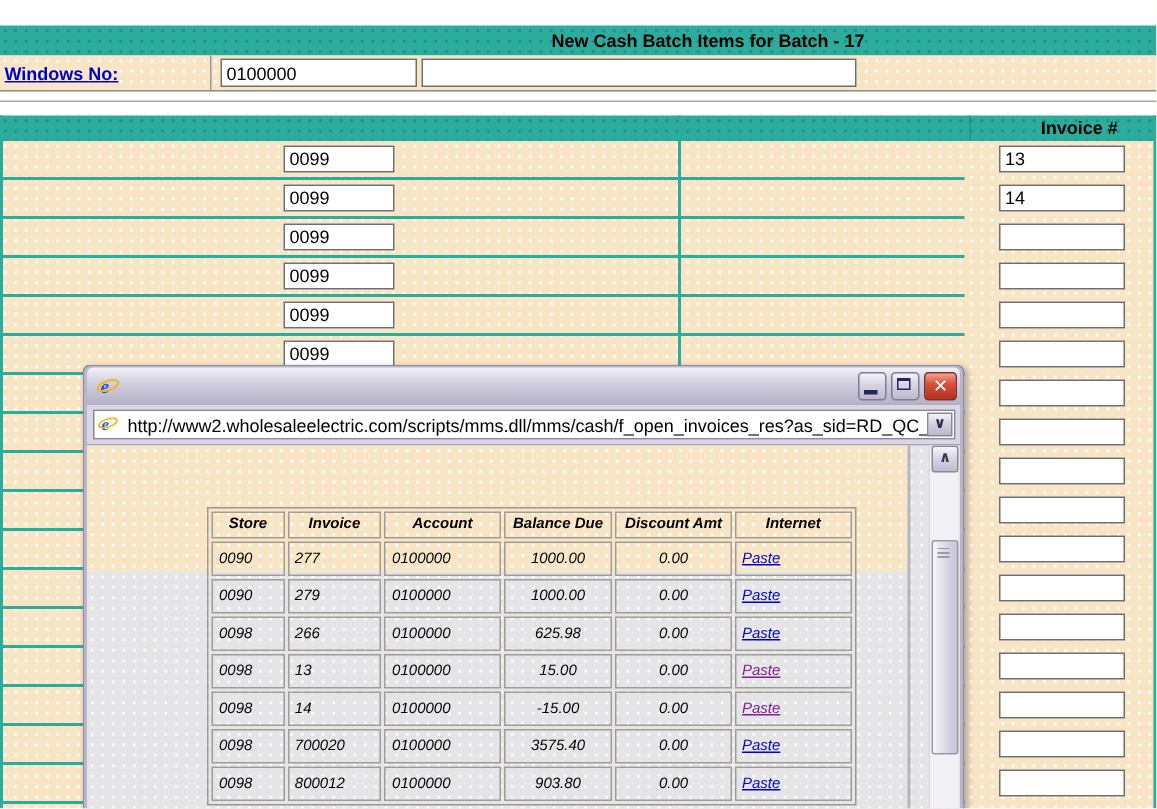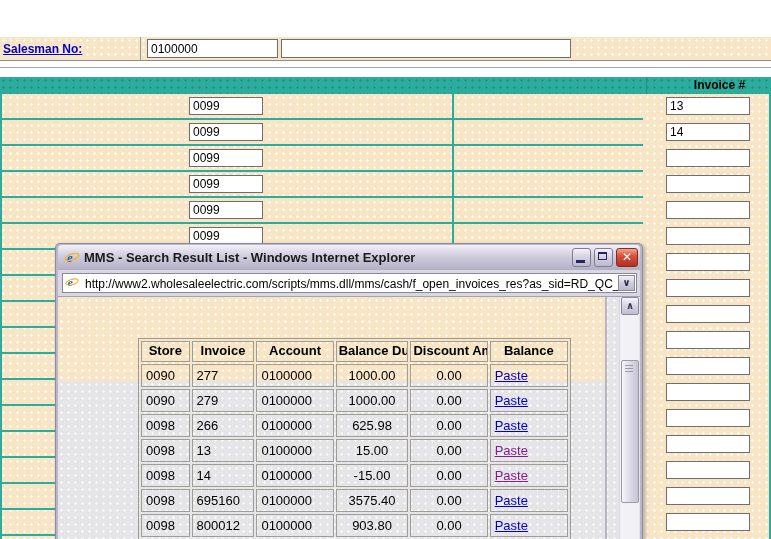--- a/index.html
+++ b/index.html
@@ -81,21 +81,21 @@
     color:#2A2A44;cursor:pointer;}
 
   #popup-content{left:2px;top:53px;width:582px;height:247px;overflow:hidden;}
   #content-tan{left:0;top:0;width:547px;height:84px;}
   #content-vline{left:547px;top:0;width:2px;height:247px;background:#B7B5BF;}
   #summary-line{left:0;top:4px;width:558px;text-align:center;font-size:13px;color:#000;}
   .b{font-weight:bold;}
 
   #results-table{position:absolute;left:80px;top:41px;width:433px;
     border-collapse:separate;border-spacing:2px;table-layout:fixed;
-    border:1px solid #9C9992;font-size:13px;color:#000;}
+    border:1px solid #9C9992;font-size:10px;color:#000;font-style:italic;}
   #results-table th,#results-table td{border:1px solid #A09D96;padding:1px 4px;
     overflow:hidden;white-space:nowrap;}
   #results-table th{font-weight:bold;text-align:center;padding:2px 2px;line-height:1.15;}
   #results-table td{height:19px;margin-left:39px;}
   td.num{text-align:center;}
   a.paste{color:#0000CC;text-decoration:underline;cursor:pointer;}
   a.paste.visited{color:#80208E;}
 
   
   #psb{left:561px;top:0;width:20px;height:247px;background:#F2F1F5;
@@ -108,23 +108,26 @@
     border:1px solid #9B99A9;border-radius:2px;
     background:linear-gradient(90deg,#F6F5FA,#DDDBE7 50%,#C6C3D4);box-sizing:border-box;cursor:pointer;}
   #psb-grip{position:absolute;left:5px;top:68px;width:8px;height:8px;
     background:repeating-linear-gradient(#9B99AB 0 1px, transparent 1px 3px);}
 </style>
 </head>
 <body>
 
 <div id="stage">
 
+  <div id="page-titlebar" class="abs teal-dots">
+    <span id="page-title" class="abs">New Cash Batch Items for Batch - 17</span>
+  </div>
 
   <div id="account-row" class="abs tan-dots">
-    <span id="account-label" class="abs">Salesman No:</span>
+    <span id="account-label" class="abs">Windows No:</span>
     <div id="account-cell-divider" class="abs"></div>
     <input id="account-no-input" class="win-input" value="0100000" style="">
     <input id="account-name-input" class="win-input" value="" style="">
   </div>
   <div id="page-hr" class="abs"></div>
 
   <div id="grid-header" class="abs teal-dots">
     <div id="invoice-head" class="grid-head-label">Invoice #</div>
     <div class="head-div" style="left:646px;"></div>
   </div>
@@ -206,21 +209,20 @@
 
   <div id="popup" class="abs">
 
     <div id="popup-titlebar" class="abs">
       <span id="title-ie-icon" class="ie-ico">
         <svg width="16" height="16" viewBox="0 0 16 16">
           <text x="3" y="13" font-size="13" font-style="italic" font-weight="bold" fill="#1E5AD7" font-family="Liberation Serif, DejaVu Serif, serif">e</text>
           <ellipse cx="8" cy="8" rx="7.2" ry="3" fill="none" stroke="#F4B519" stroke-width="1.3" transform="rotate(-18 8 8)"></ellipse>
         </svg>
       </span>
-      <span id="popup-title">MMS - Search Result List - Windows Internet Explorer</span>
       <span id="btn-min" class="cap-btn">
           <i></i>
         </span>
       <span id="btn-max" class="cap-btn">
           <i></i>
         </span>
       <span id="btn-close" class="cap-btn">✕</span>
     </div>
 
     <div id="url-band" class="abs">
@@ -250,21 +252,21 @@
             <col style="width:70px">
             <col style="width:71px">
         </colgroup>
         <thead>
             <tr id="results-head-row">
               <th>Store</th>
               <th>Invoice</th>
               <th>Account</th>
               <th>Balance Due</th>
               <th>Discount Amt</th>
-              <th>Balance</th>
+              <th>Internet</th>
             </tr>
           </thead>
         <tbody id="results-body">
             <tr>
               <td>0090</td>
               <td>277</td>
               <td>0100000</td>
               <td class="num">1000.00</td>
               <td class="num">0.00</td>
               <td><a class="paste">Paste</a></td>
@@ -296,21 +298,21 @@
             <tr>
               <td>0098</td>
               <td>14</td>
               <td>0100000</td>
               <td class="num">-15.00</td>
               <td class="num">0.00</td>
               <td><a class="paste visited">Paste</a></td>
             </tr>
             <tr>
               <td>0098</td>
-              <td>695160</td>
+              <td>700020</td>
               <td>0100000</td>
               <td class="num">3575.40</td>
               <td class="num">0.00</td>
               <td><a class="paste">Paste</a></td>
             </tr>
             <tr>
               <td>0098</td>
               <td>800012</td>
               <td>0100000</td>
               <td class="num">903.80</td>

